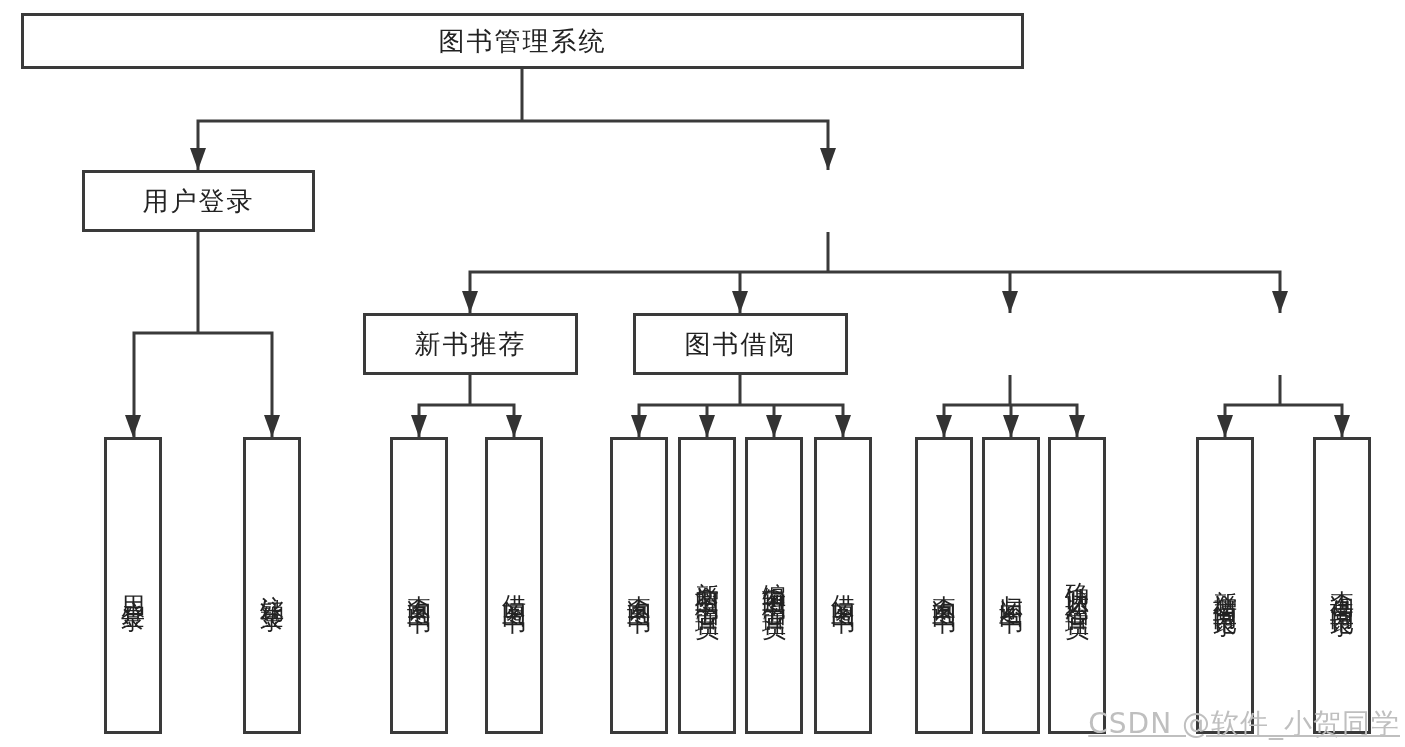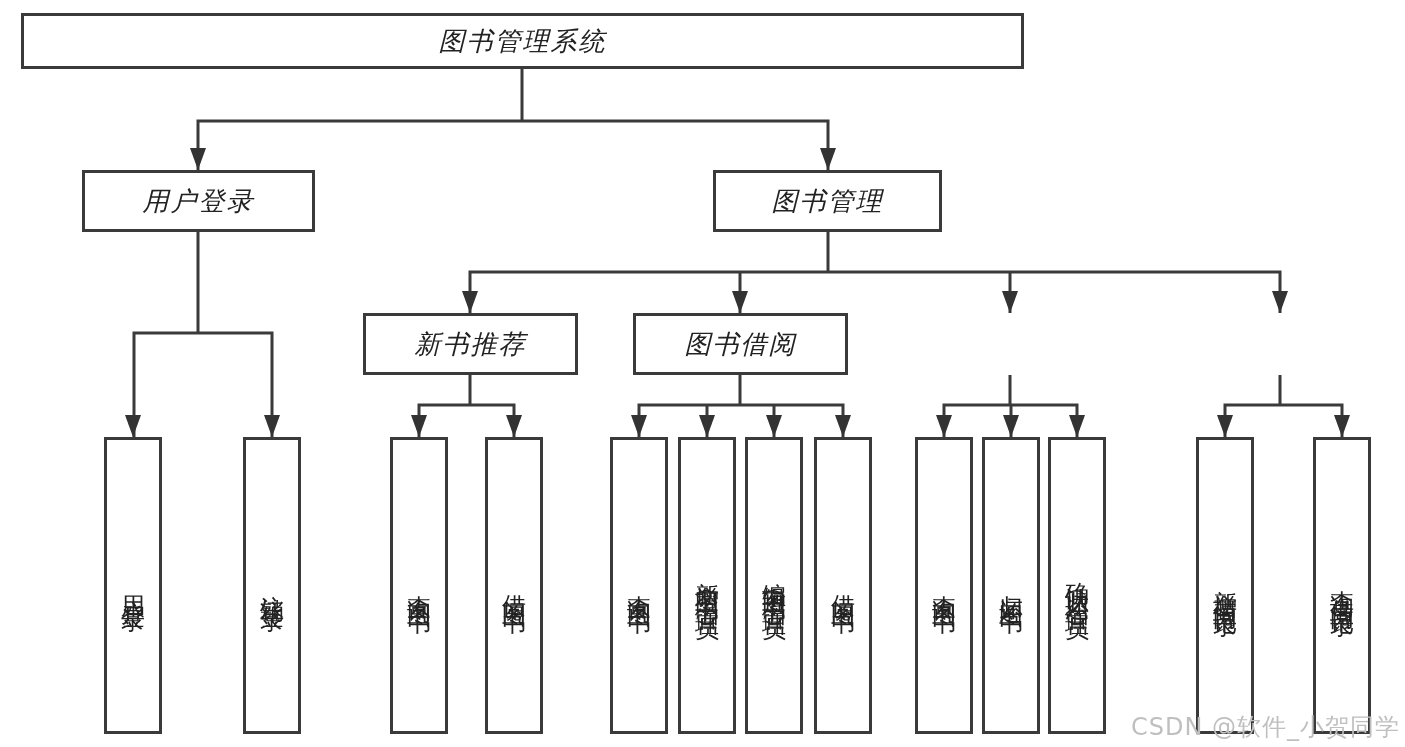--- a/index.html
+++ b/index.html
@@ -20,43 +20,43 @@
   svg.wires{position:absolute;left:0;top:0;z-index:1;}
   .box{
     position:absolute;
     box-sizing:border-box;
     border:3px solid var(--line);
     background:#fff;
     display:flex;align-items:center;justify-content:center;
     font-size:26px;letter-spacing:2px;
     z-index:2;
     white-space:nowrap;
-    font-style:italic;
   }
   .leaf{
     position:absolute;
     top:437px;height:297px;width:58px;
     box-sizing:border-box;
     border:3px solid var(--line);
     background:#fff;
     writing-mode:vertical-rl;
     text-orientation:mixed;
     display:flex;align-items:center;justify-content:center;
     font-size:24px;letter-spacing:5px;
     line-height:1;
     z-index:2;
   }
   .watermark{
     position:absolute;
     right:5px;bottom:4px;
-    font-size:24px;
+    font-size:28px;
     color:var(--wm);
     letter-spacing:1px;
     z-index:5;
     white-space:nowrap;
+    text-decoration:underline;
   }
 </style>
 </head>
 <body>
 
 <div id="canvas">
 
   <svg class="wires" width="1405" height="747" viewBox="0 0 1405 747" aria-hidden="true">
     <path fill="none" stroke="#3a3a3a" stroke-width="3" d="M522,69 V121
              M198,170 V121 H828 V170
@@ -96,21 +96,20 @@
       <polygon points="1003,415 1019,415 1011,437"></polygon>
       <polygon points="1069,415 1085,415 1077,437"></polygon>
       <polygon points="1217,415 1233,415 1225,437"></polygon>
       <polygon points="1334,415 1350,415 1342,437"></polygon>
     </g>
   </svg>
 
   <div class="box" style="left:21px;top:13px;width:1003px;height:56px">图书管理系统</div>
 
   <div class="box" style="left:82px;top:170px;width:233px;height:62px">用户登录</div>
-  <div class="box" style="left:713px;top:170px;width:229px;height:62px">图书管理</div>
 
   <div class="box" style="left:363px;top:313px;width:215px;height:62px">新书推荐</div>
   <div class="box" style="left:633px;top:313px;width:215px;height:62px">图书借阅</div>
 
   <div class="leaf" style="left:104px">用户登录</div>
   <div class="leaf" style="left:243px">注销登录</div>
 
   <div class="leaf" style="left:390px">查询图书</div>
   <div class="leaf" style="left:485px">借阅图书</div>
 

